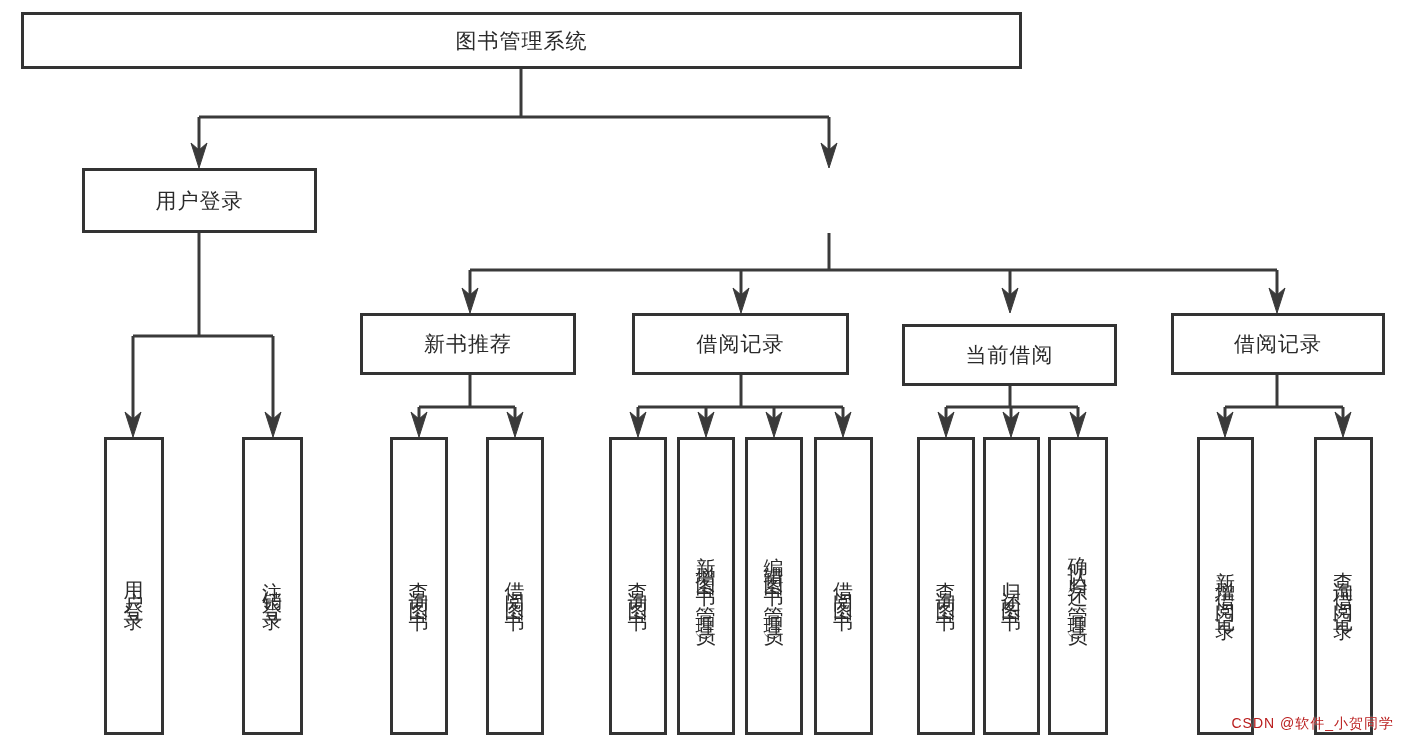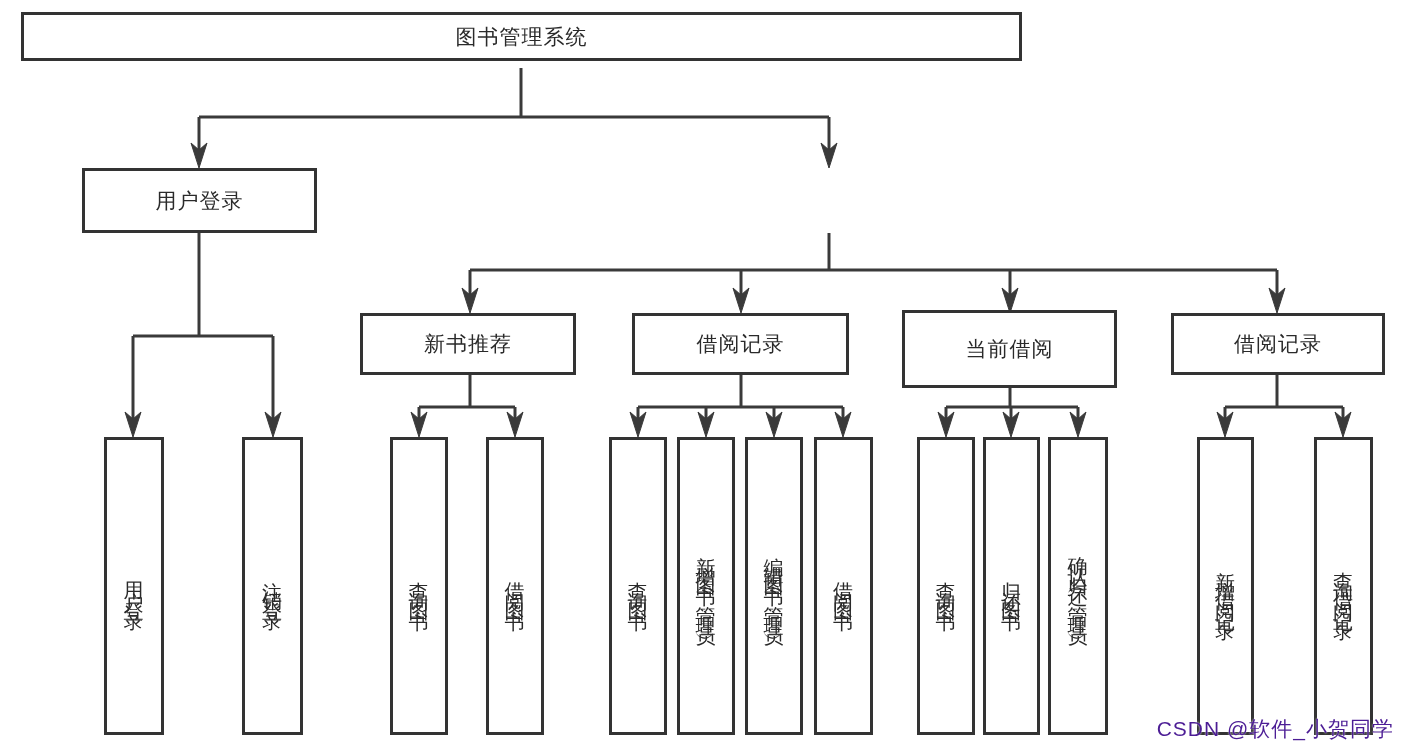--- a/index.html
+++ b/index.html
@@ -16,21 +16,21 @@
     color:#2a2a2a;
   }
   .box.h .lbl{font-size:21px;letter-spacing:1px;white-space:nowrap;}
   .box.v .lbl{
     writing-mode:vertical-rl;text-orientation:mixed;
     font-size:20px;line-height:1;letter-spacing:10px;
     max-height:288px;
   }
   .watermark{
     position:absolute;top:715px;right:11px;z-index:6;
-    font-size:21px;color:#4c1d95;letter-spacing:1px;white-space:nowrap;
+    font-size:14px;color:#b91c1c;letter-spacing:1px;white-space:nowrap;
     text-shadow:0 0 2px #ffffff;
   }
 </style>
 </head>
 <body>
 
 <div class="stage">
 
   <svg class="wires" viewBox="0 0 1405 747" xmlns="http://www.w3.org/2000/svg">
 
@@ -101,35 +101,35 @@
     <g>
       <line x1="1277" y1="375" x2="1277" y2="407"></line>
       <line x1="1225" y1="407" x2="1343" y2="407"></line>
       <line x1="1225" y1="407" x2="1225" y2="419"></line>
       <polygon points="1217,412 1225,437 1233,412 1225,419"></polygon>
       <line x1="1343" y1="407" x2="1343" y2="419"></line>
       <polygon points="1335,412 1343,437 1351,412 1343,419"></polygon>
     </g>
   </svg>
 
-  <div class="box h" style="left:21px;top:12px;width:1001px;height:49px">
+  <div class="box h" style="left:21px;top:12px;width:1001px;height:57px">
     <span class="lbl">图书管理系统</span>
   </div>
 
   <div class="box h" style="left:82px;top:168px;width:235px;height:65px">
     <span class="lbl">用户登录</span>
   </div>
 
   <div class="box h" style="left:360px;top:313px;width:216px;height:62px">
     <span class="lbl">新书推荐</span>
   </div>
   <div class="box h" style="left:632px;top:313px;width:217px;height:62px">
     <span class="lbl">借阅记录</span>
   </div>
-  <div class="box h" style="left:902px;top:310px;width:215px;height:78px">
+  <div class="box h" style="left:902px;top:324px;width:215px;height:62px">
     <span class="lbl">当前借阅</span>
   </div>
   <div class="box h" style="left:1171px;top:313px;width:214px;height:62px">
     <span class="lbl">借阅记录</span>
   </div>
 
   <div class="box v" style="left:104px;top:437px;width:60px;height:298px">
     <span class="lbl">用户登录</span>
   </div>
   <div class="box v" style="left:242px;top:437px;width:61px;height:298px">

